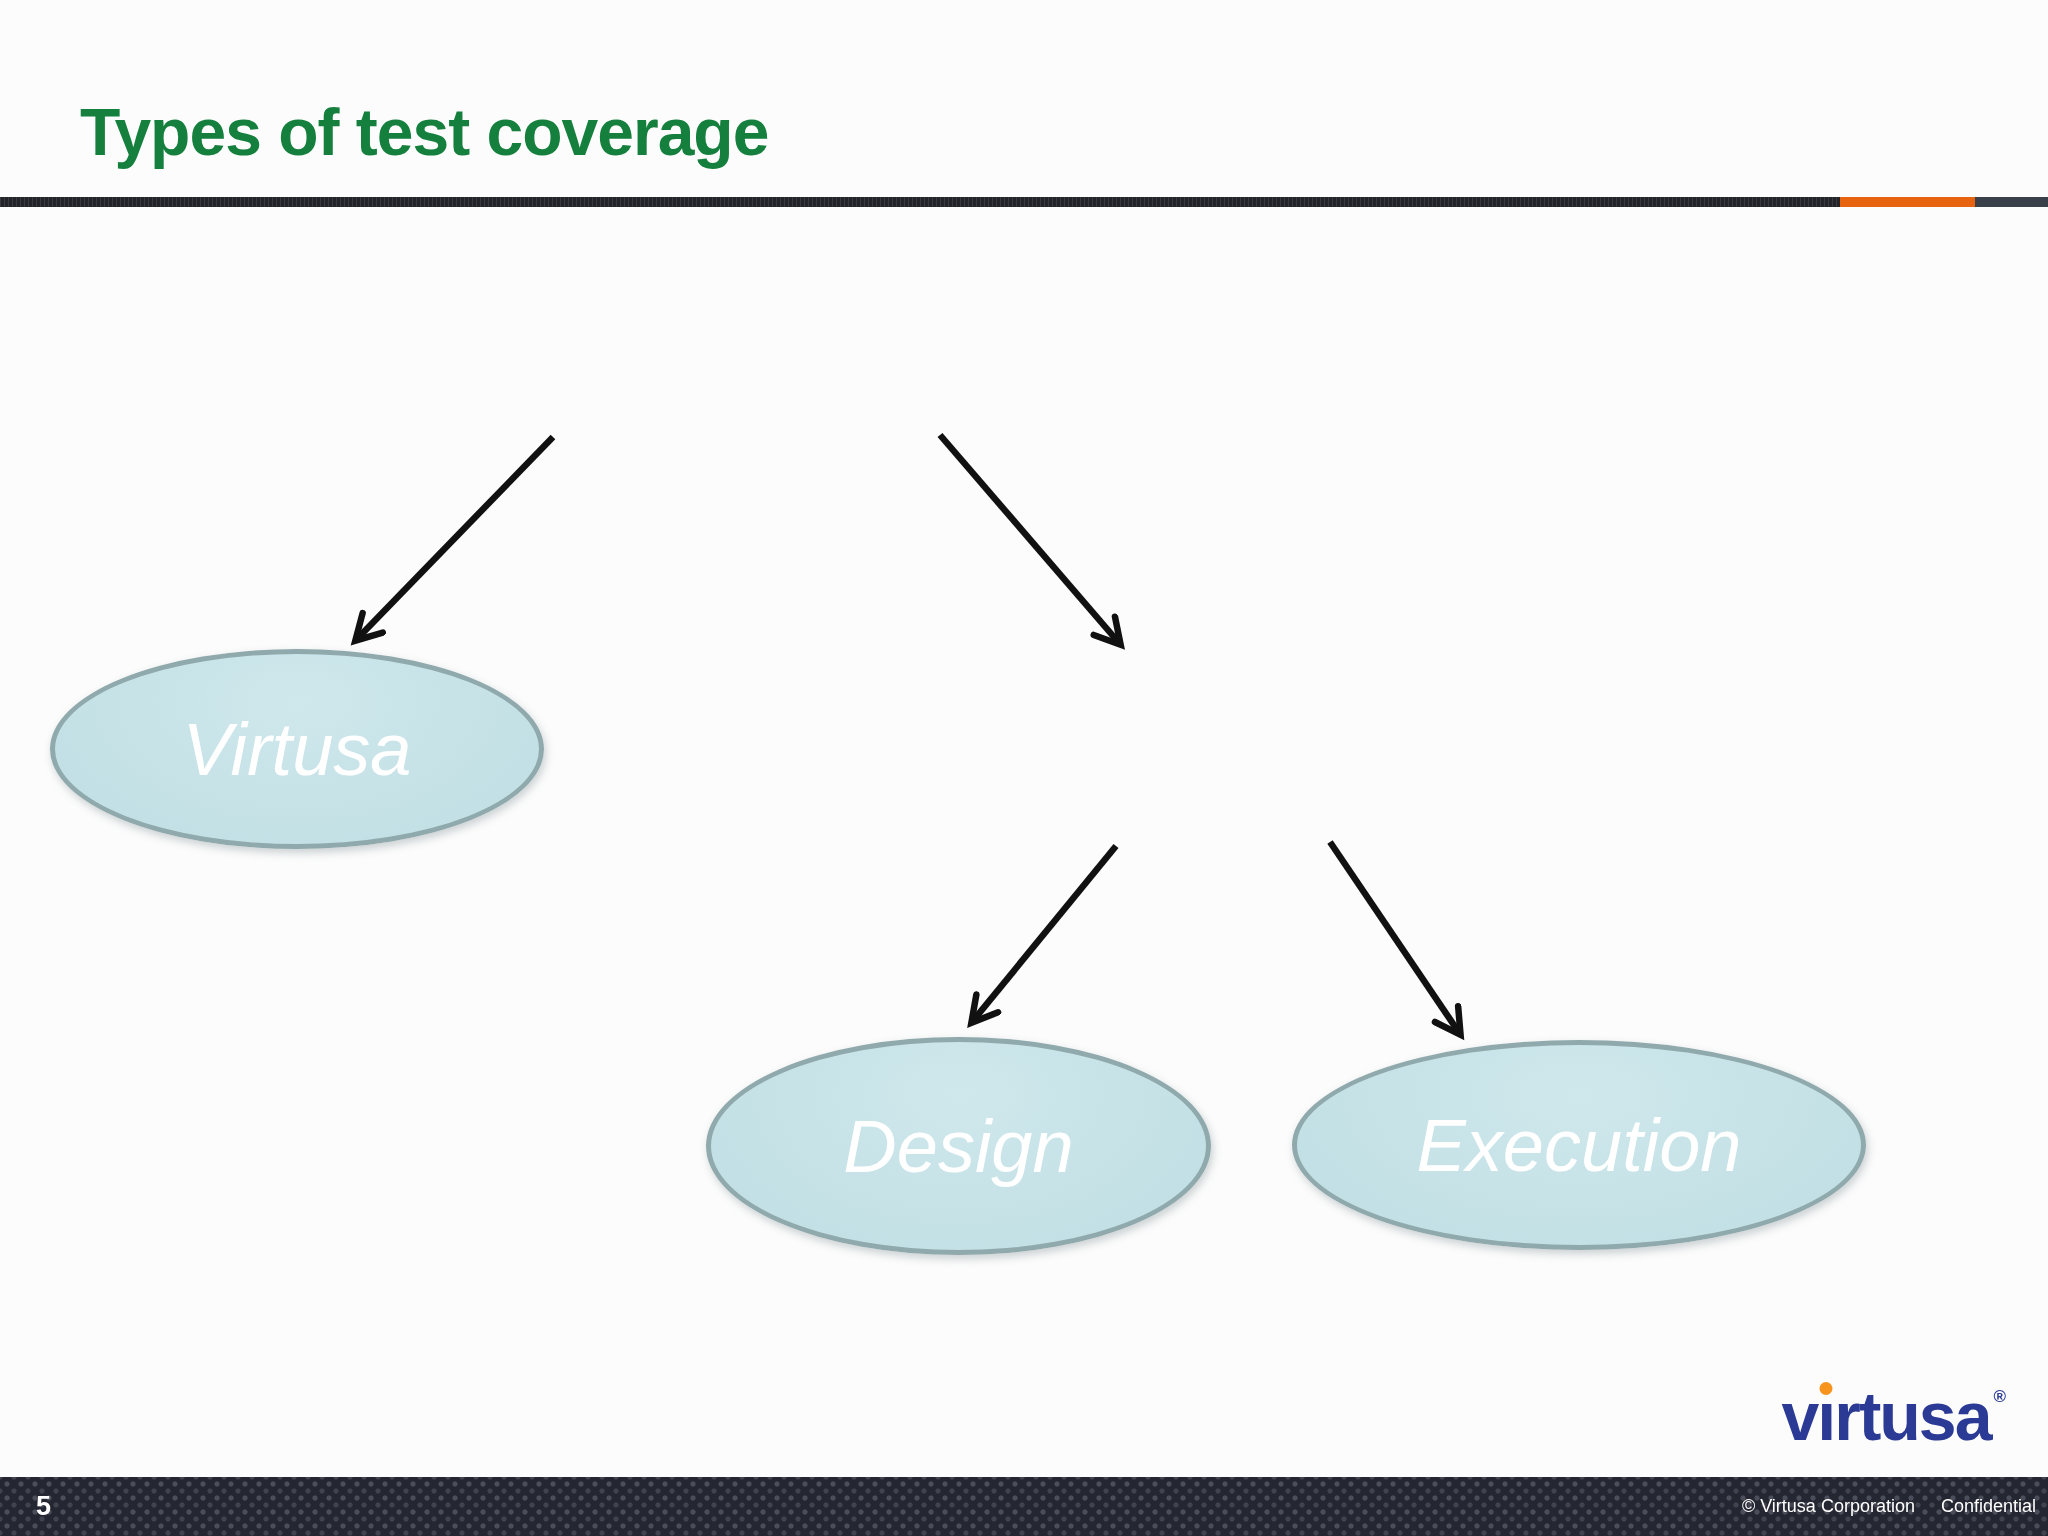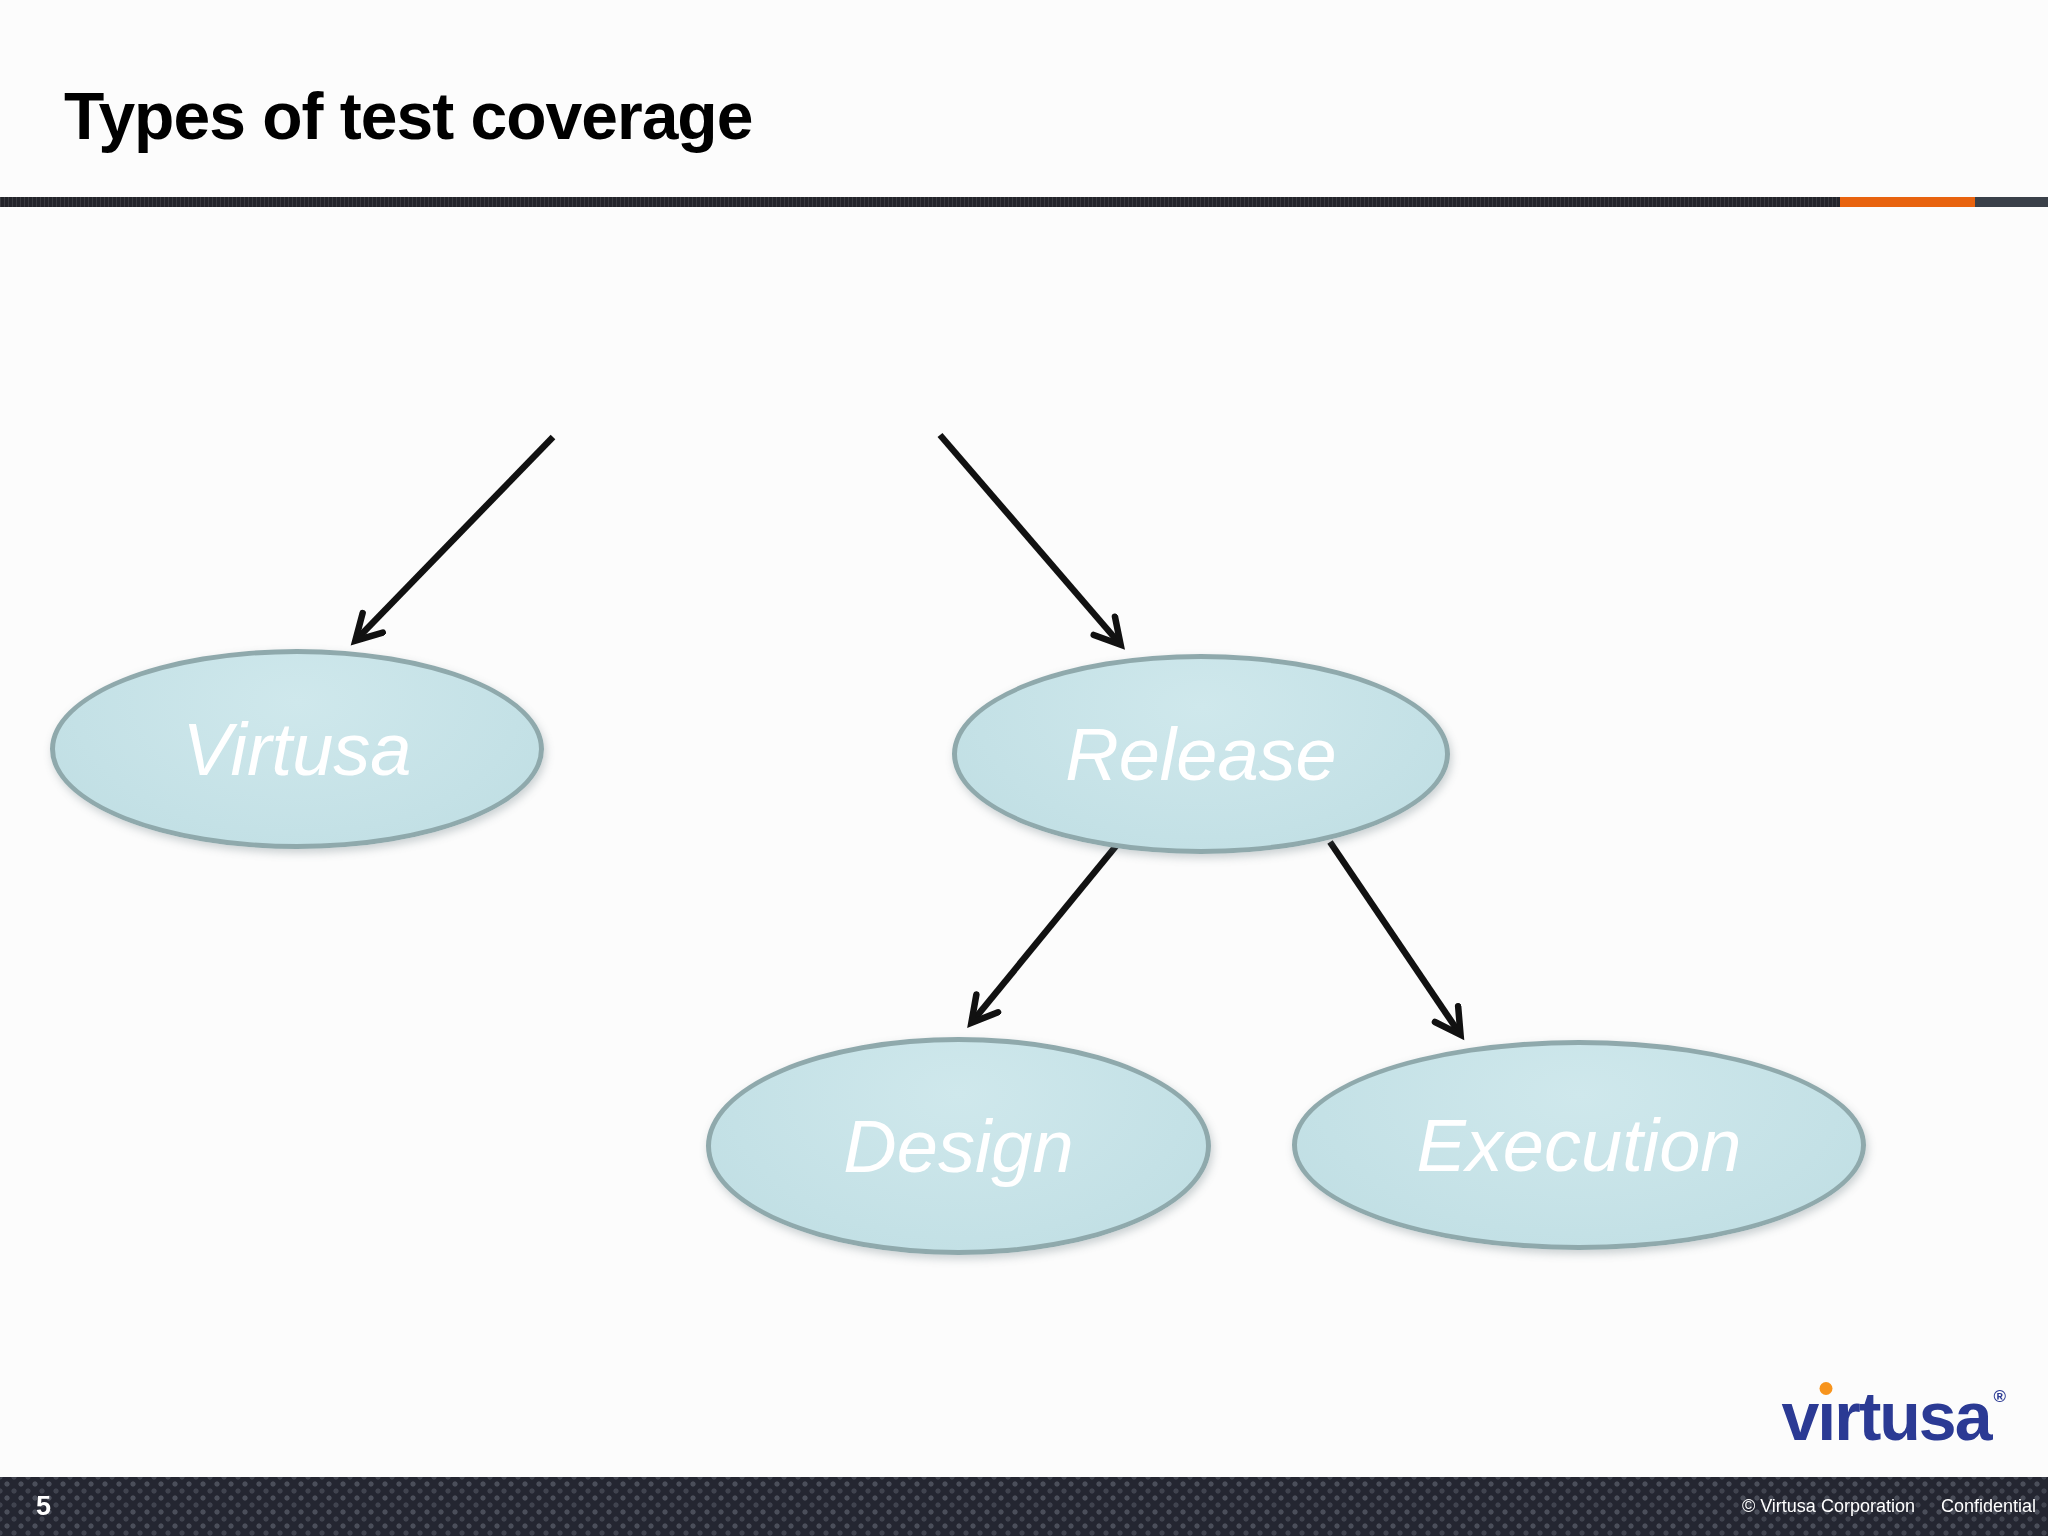--- a/index.html
+++ b/index.html
@@ -10,25 +10,25 @@
     overflow: hidden;
     background: #fcfcfc;
     font-family: "Liberation Sans", sans-serif;
   }
 
   
   .title {
     position: absolute;
     left: 64px;
     top: 78px;
-    margin: 0;
+    margin: 16px;
     font-size: 66px;
     font-weight: bold;
     letter-spacing: -1px;
-    color: #000000;
+    color: #15803d;
   }
 
   
   .divider {
     position: absolute;
     left: 0;
     top: 197px;
     width: 100%;
     height: 10px;
     display: flex;
@@ -147,23 +147,20 @@
     </defs>
     <line x1="553" y1="437" x2="356" y2="640" stroke="#111111" stroke-width="6.5" marker-end="url(#arrowhead)"></line>
     <line x1="940" y1="435" x2="1120" y2="644" stroke="#111111" stroke-width="6.5" marker-end="url(#arrowhead)"></line>
     <line x1="1116" y1="846" x2="972" y2="1022" stroke="#111111" stroke-width="6.5" marker-end="url(#arrowhead)"></line>
     <line x1="1330" y1="842" x2="1460" y2="1034" stroke="#111111" stroke-width="6.5" marker-end="url(#arrowhead)"></line>
   </svg>
 
   <div class="node node-project">
     <span class="node-label">Virtusa</span>
   </div>
-  <div class="node node-release">
-    <span class="node-label">Release</span>
-  </div>
   <div class="node node-design">
     <span class="node-label">Design</span>
   </div>
   <div class="node node-execution">
     <span class="node-label">Execution</span>
   </div>
 
   <div class="logo">
     <span>v</span><span class="logo-i"><span>ı</span><span class="logo-dot"></span></span><span>rtusa</span><span class="logo-reg">®</span>
   </div>

